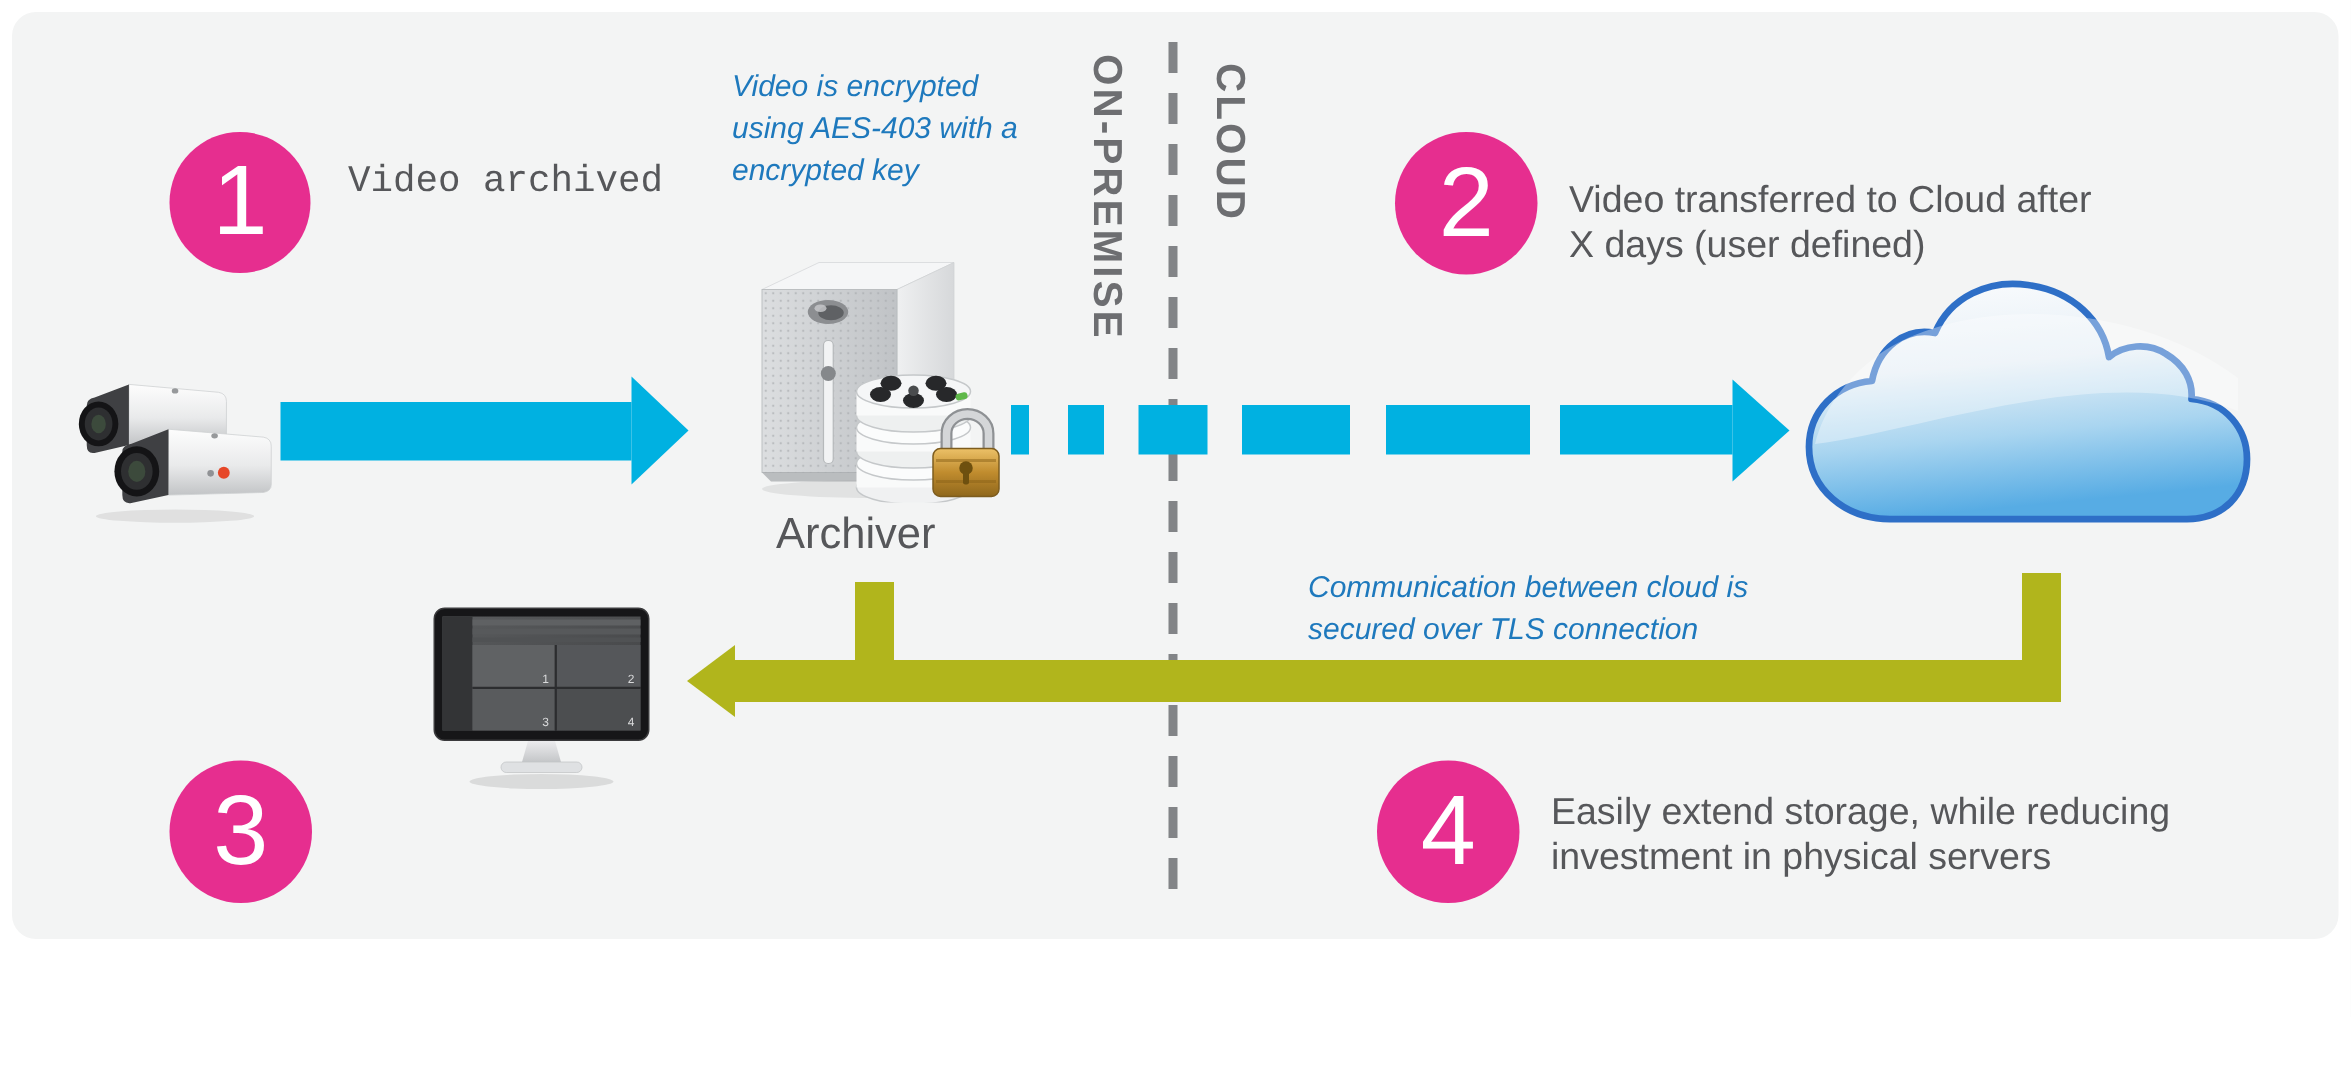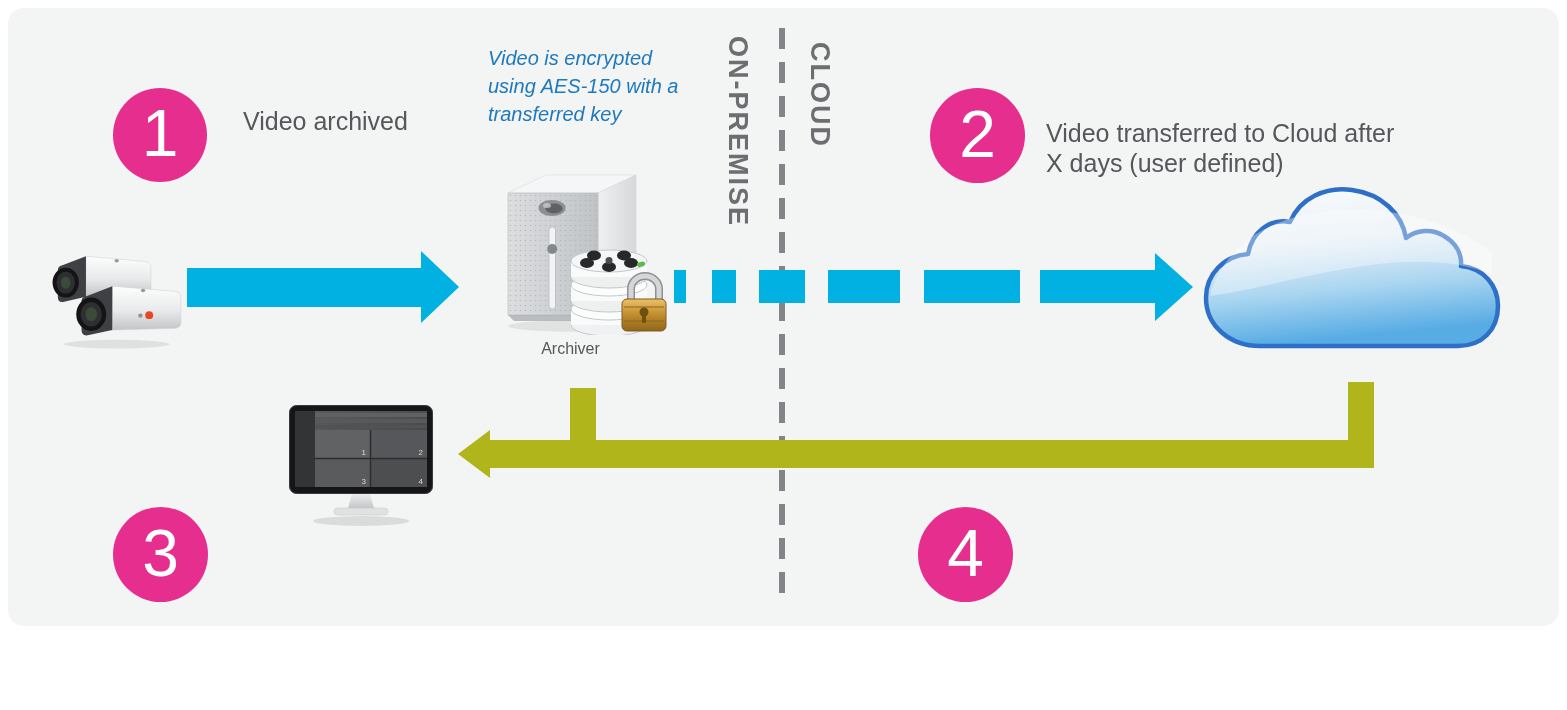--- a/index.html
+++ b/index.html
@@ -56,60 +56,68 @@
   .dash{position:absolute;top:270px;height:33px;background:var(--cyan,#00b1e1);}
   
   .ol{position:absolute;background:var(--olive,#b1b51c);}
   .ol-head{
     position:absolute;width:0;height:0;
     border-top:24px solid rgba(0,0,0,0);border-bottom:24px solid rgba(0,0,0,0);
     border-right:32px solid var(--olive,#b1b51c);
   }
   .archiver-label{
     position:absolute;left:498px;top:340px;width:145px;text-align:center;
-    color:var(--text_gray,#56575a);font-size:16px;
+    color:var(--text_gray,#56575a);font-size:29px;
   }
 </style>
 </head>
 <body>
 
 <div class="stage">
   <div class="panel"></div>
 
   <div class="divider"></div>
   <div class="zonelabel" style="left:722px;top:36px;">ON-PREMISE</div>
   <div class="zonelabel" style="left:804px;top:42px;">CLOUD</div>
 
   <div class="badge" style="left:113px;top:88px;width:94px;height:94px;">
     <span>1</span>
   </div>
-  <div class="steptext" style="left:243px;top:106px;">
+  <div class="steptext" style="left:232px;top:106px;font-family:Liberation Mono, monospace;">
     <div>Video archived</div>
   </div>
 
   <div class="badge" style="left:930px;top:88px;width:95px;height:95px;">
     <span>2</span>
   </div>
   <div class="steptext" style="left:1046px;top:118px;">
     <div>Video transferred to Cloud after</div>
     <div>X days (user defined)</div>
   </div>
 
   <div class="badge" style="left:113px;top:507px;width:95px;height:95px;">
     <span>3</span>
   </div>
 
   <div class="badge" style="left:918px;top:507px;width:95px;height:95px;">
     <span>4</span>
   </div>
+  <div class="steptext" style="left:1034px;top:526px;">
+    <div>Easily extend storage, while reducing</div>
+    <div>investment in physical servers</div>
+  </div>
 
   <div class="note" style="left:488px;top:44px;width:250px;">
     <div>Video is encrypted</div>
-    <div>using AES-150 with a</div>
-    <div>transferred key</div>
+    <div>using AES-403 with a</div>
+    <div>encrypted key</div>
+  </div>
+  <div class="note" style="left:872px;top:378px;width:350px;">
+    <div>Communication between cloud is</div>
+    <div>secured over TLS connection</div>
   </div>
 
   <svg class="abs" style="left:42px;top:246px;" width="145" height="104" viewBox="0 0 165 115">
     <defs>
       <linearGradient id="camBody" x1="0" y1="0" x2="0" y2="1">
         <stop offset="0" stop-color="#fdfdfd"></stop>
           <stop offset="0.55" stop-color="#e9eaeb"></stop>
           <stop offset="1" stop-color="#c2c4c6"></stop>
       </linearGradient>
     </defs>

